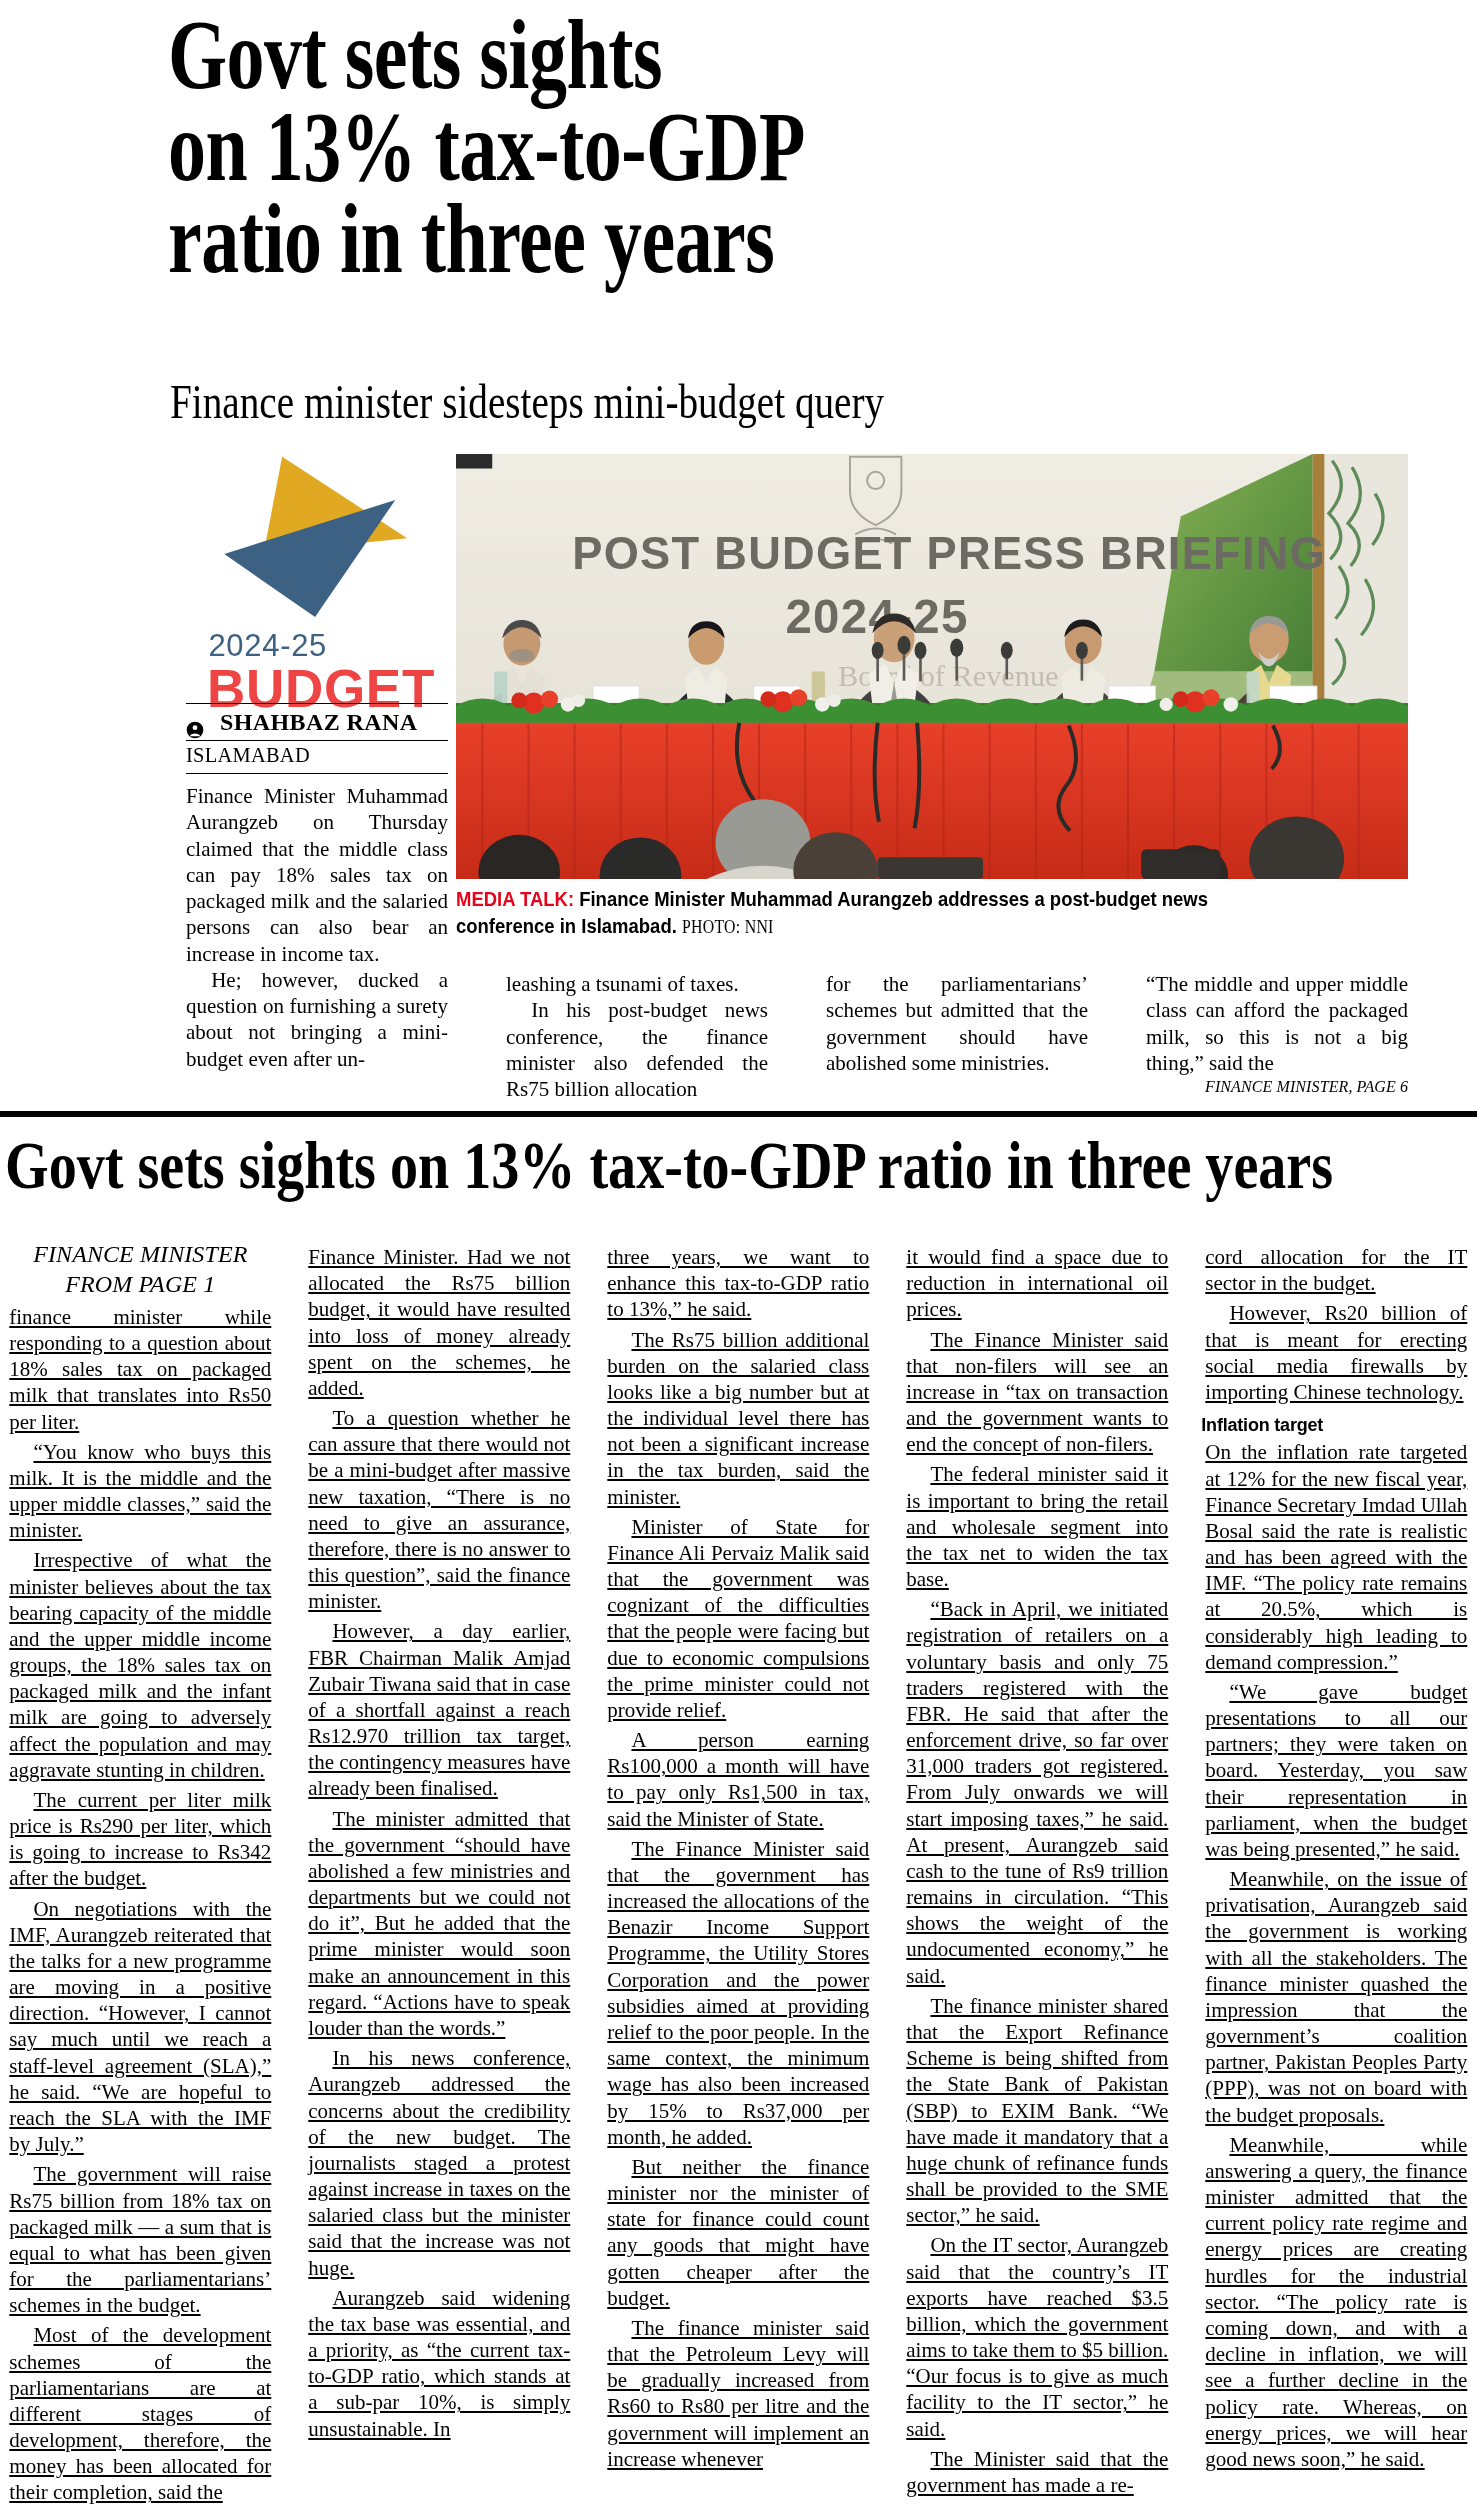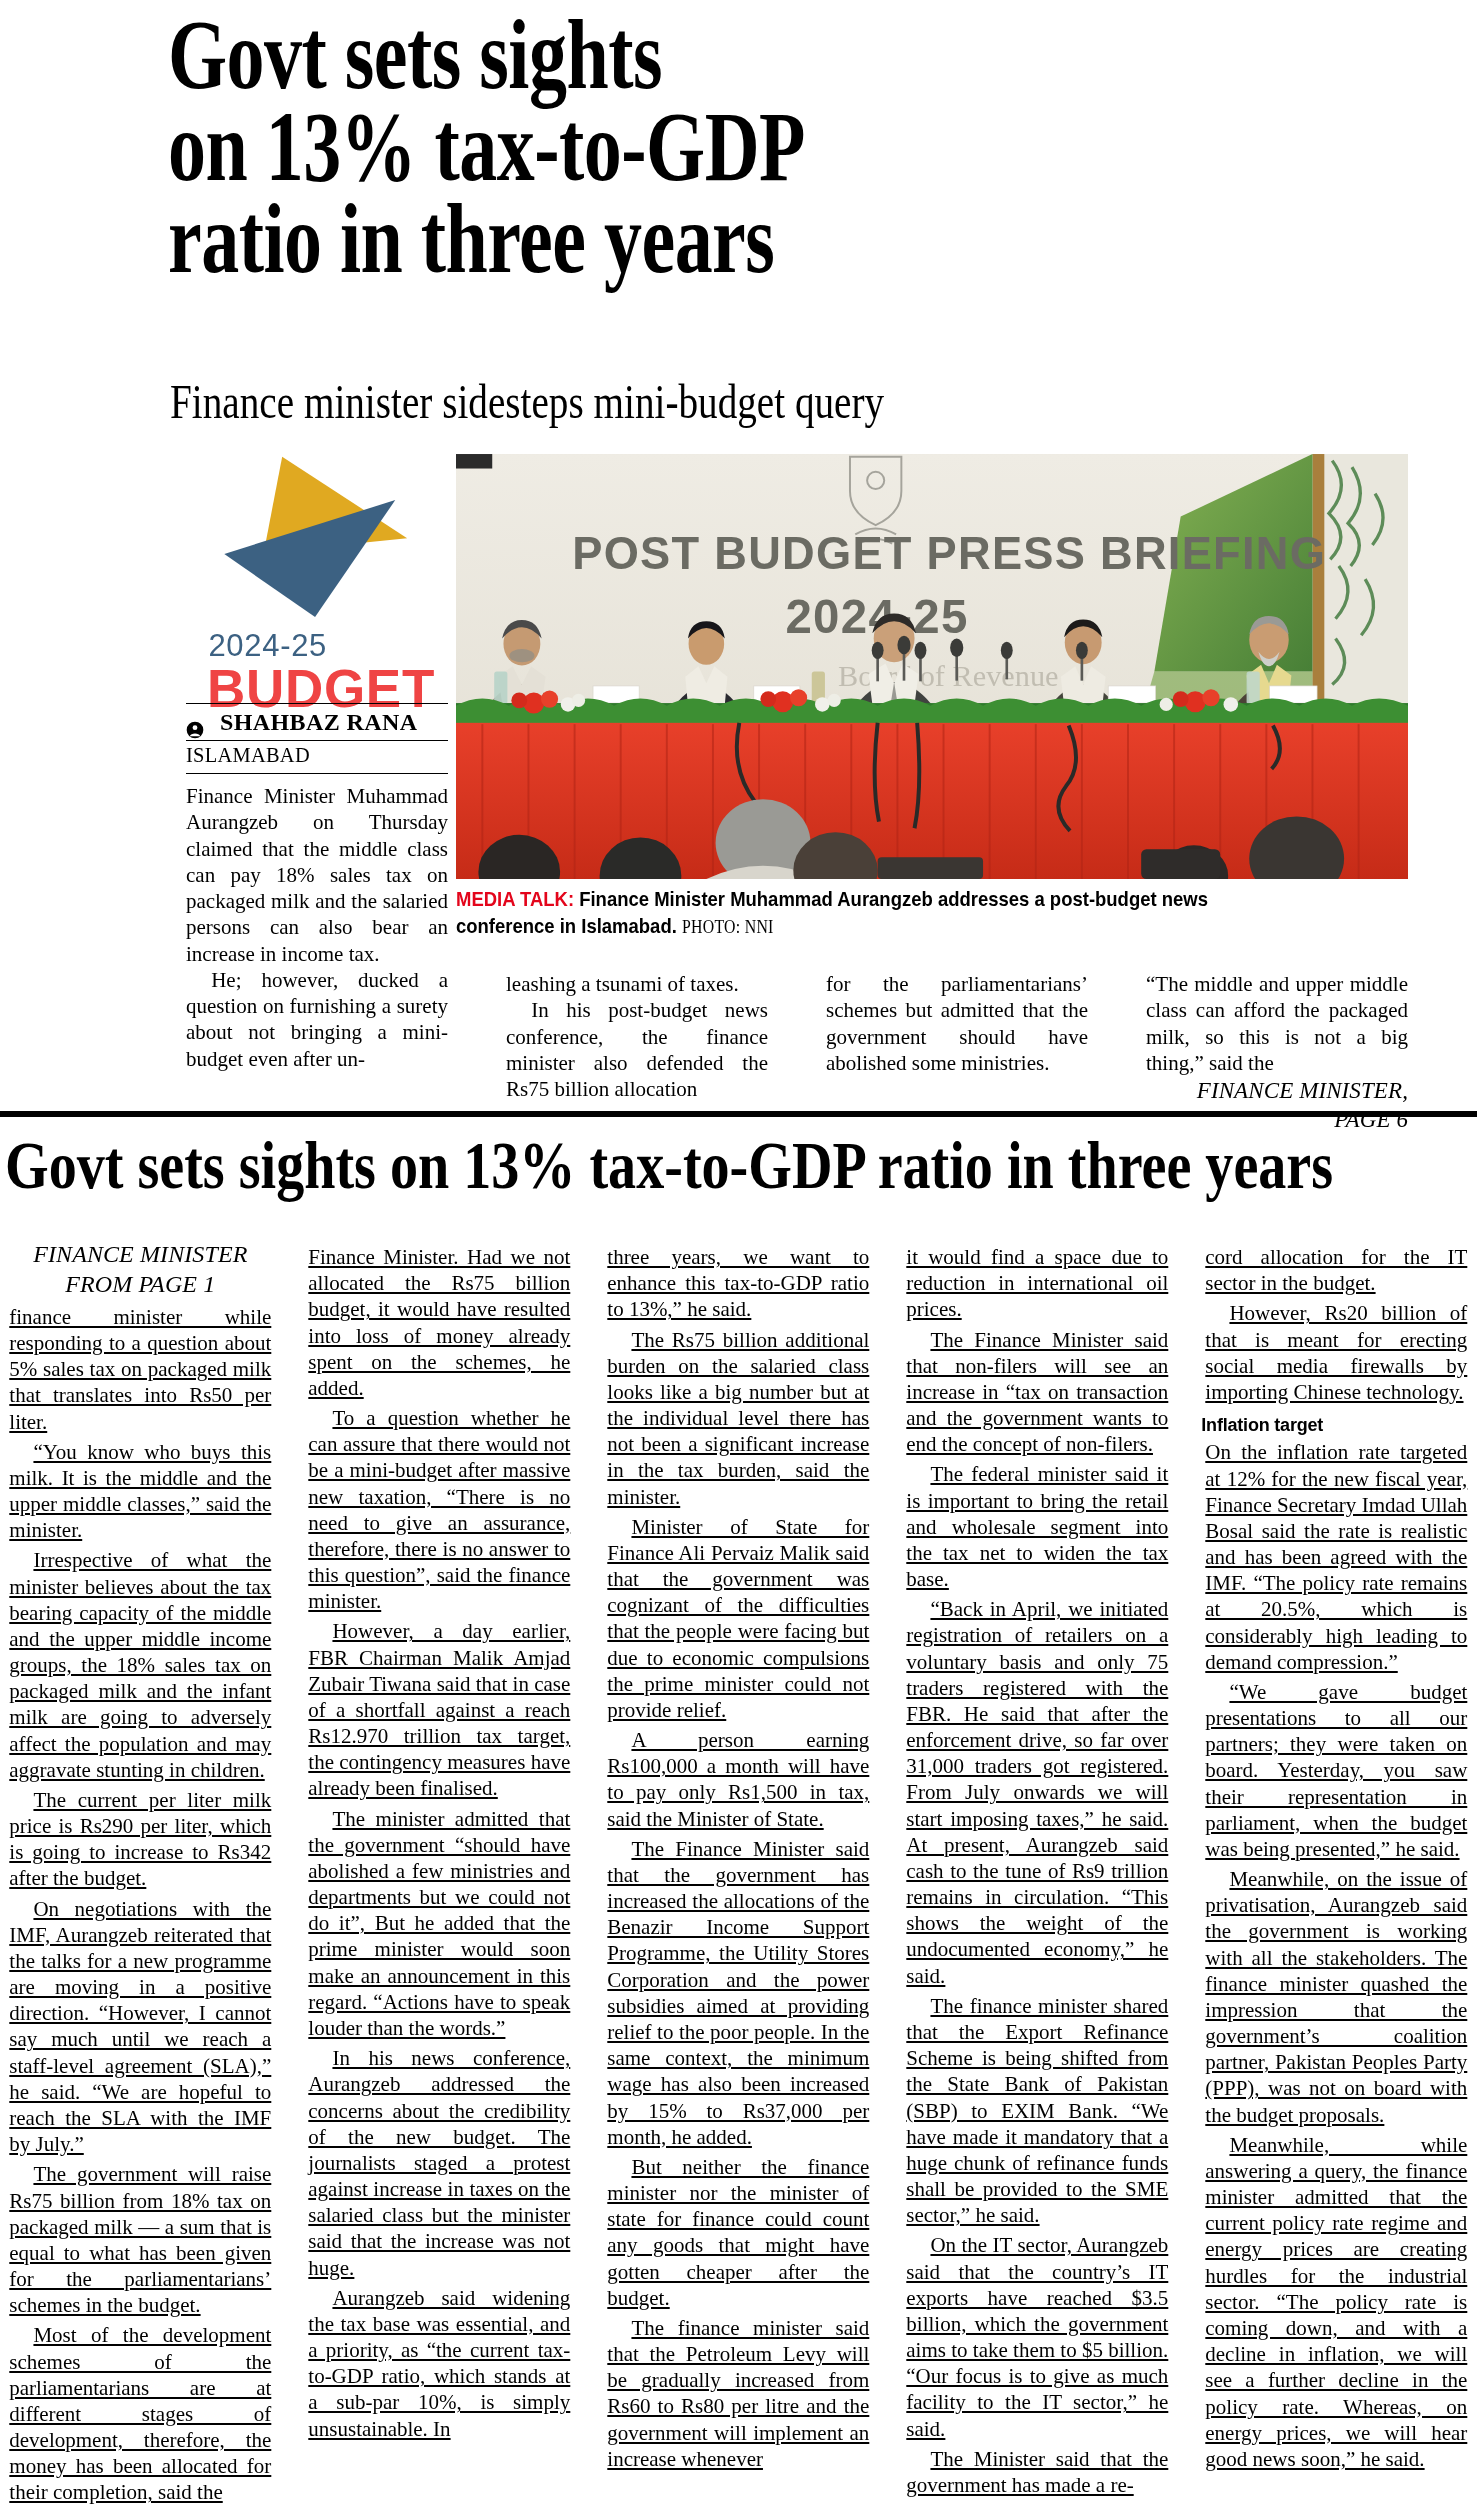--- a/index.html
+++ b/index.html
@@ -200,21 +200,21 @@
     hyphens: auto;
   }
   .tcol p { margin: 0; text-indent: 0; }
   .tcol p + p { text-indent: 1.2em; }
   .tcol.c1 { left: 0px; }
   .tcol.c2 { left: 320px; top: 188px; width: 262px; }
   .tcol.c3 { left: 640px; top: 188px; width: 262px; }
   .tcol.c4 { left: 960px; top: 188px; width: 262px; }
   .jump-ref {
     font-style: italic;
-    font-size: 23px;
+    font-size: 16px;
     text-align: right;
     display: block;
     margin-top: 1.3px;
     letter-spacing: 0.1px;
   }
 
   
   .section-rule {
     position: absolute;
     left: 0;
@@ -539,21 +539,21 @@
 
   <div class="section-rule"></div>
 
   <div class="bottom-story">
     <div class="sub-headline">Govt sets sights on 13% tax-to-GDP ratio in three years</div>
 
     <div class="bottom-cols">
 
       <div class="bcol">
         <span class="contline">FINANCE MINISTER FROM PAGE 1</span>
-        <p class="noindent">finance minister while responding to a question about 5% sales tax on packaged milk that translates into Rs50 per liter.</p>
+        <p class="noindent">finance minister while responding to a question about 18% sales tax on packaged milk that translates into Rs50 per liter.</p>
         <p>“You know who buys this milk. It is the middle and the upper middle classes,” said the minister.</p>
         <p>Irrespective of what the minister believes about the tax bearing capacity of the middle and the upper middle income groups, the 18% sales tax on packaged milk and the infant milk are going to adversely affect the population and may aggravate stunting in children.</p>
         <p>The current per liter milk price is Rs290 per liter, which is going to increase to Rs342 after the budget.</p>
         <p>On negotiations with the IMF, Aurangzeb reiterated that the talks for a new programme are moving in a positive direction. “However, I cannot say much until we reach a staff-level agreement (SLA),” he said. “We are hopeful to reach the SLA with the IMF by July.”</p>
         <p>The government will raise Rs75 billion from 18% tax on packaged milk — a sum that is equal to what has been given for the parliamentarians’ schemes in the budget.</p>
         <p>Most of the development schemes of the parliamentarians are at different stages of development, therefore, the money has been allocated for their completion, said the</p>
       </div>
 
       <div class="bcol">
         <p class="noindent">Finance Minister. Had we not allocated the Rs75 billion budget, it would have resulted into loss of money already spent on the schemes, he added.</p>

